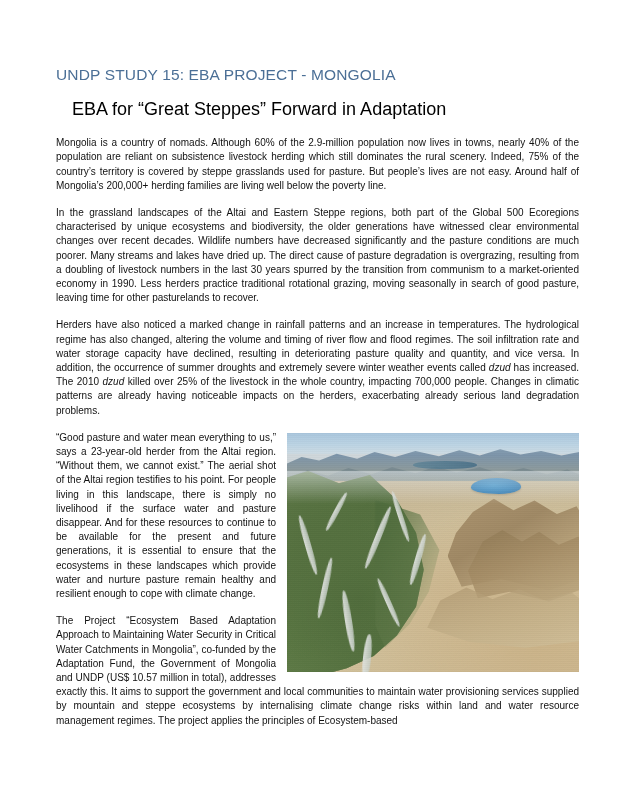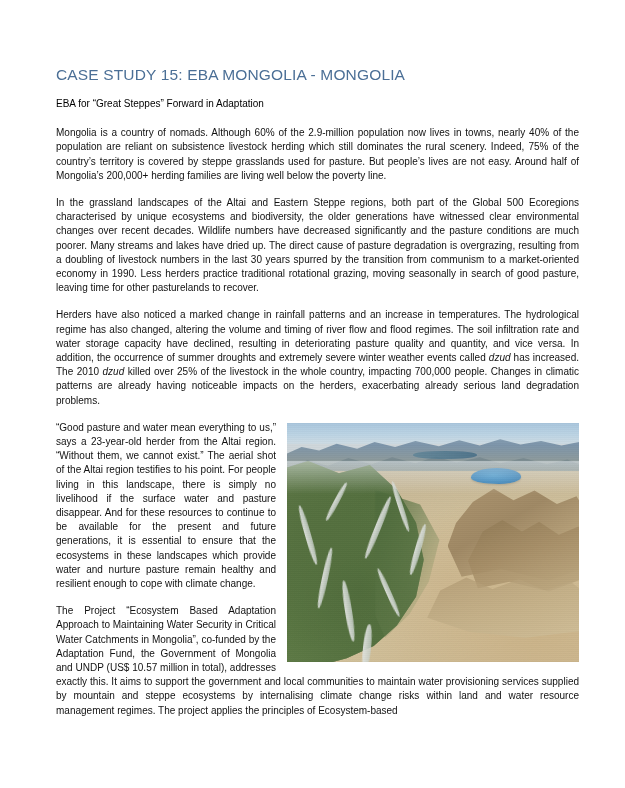--- a/index.html
+++ b/index.html
@@ -33,24 +33,24 @@
     font-family: "Liberation Sans", sans-serif;
     font-size: 15.5px;
     letter-spacing: 0.15px;
     color: #4b6f96;
     font-weight: 400;
     margin: 0 0 13px 0;
     line-height: 1.2;
   }
   .subtitle {
     font-family: "Liberation Sans", sans-serif;
-    font-size: 10px;
+    font-size: 18px;
     font-weight: 400;
     color: #000000;
-    margin: 0 0 16px 0;
+    margin: 0 0 16px 16px;
     line-height: 1.25;
   }
   p.body-par {
     font-family: "Liberation Sans", sans-serif;
     font-size: 10px;
     line-height: 14.2px;
     text-align: justify;
     margin: 0 0 13px 0;
     color: #111111;
     word-spacing: 0px;
@@ -177,21 +177,21 @@
   }
   i.term { font-style: italic; }
   .clearfix::after { content: ""; display: block; clear: both; }
 </style>
 </head>
 <body>
 
 <div class="page">
   <div class="content">
 
-    <h1 class="case-title">CASE STUDY 15:  EBA MONGOLIA - MONGOLIA</h1>
+    <h1 class="case-title">UNDP STUDY 15:  EBA PROJECT - MONGOLIA</h1>
 
     <h2 class="subtitle">EBA for “Great Steppes” Forward in Adaptation</h2>
 
     <p class="body-par">Mongolia is a country of nomads.  Although 60% of the 2.9-million population now lives in towns, nearly 40% of the population are reliant on subsistence livestock herding which still dominates the rural scenery.  Indeed, 75% of the country’s territory is covered by steppe grasslands used for pasture.  But people’s lives are not easy. Around half of Mongolia’s 200,000+ herding families are living well below the poverty line.</p>
 
     <p class="body-par">In the grassland landscapes of the Altai and Eastern Steppe regions, both part of the Global 500 Ecoregions characterised by unique ecosystems and biodiversity, the older generations have witnessed clear environmental changes over recent decades. Wildlife numbers have decreased significantly and the pasture conditions are much poorer. Many streams and lakes have dried up. The direct cause of pasture degradation is overgrazing, resulting from a doubling of livestock numbers in the last 30 years spurred by the transition from communism to a market-oriented economy in 1990. Less herders practice traditional rotational grazing, moving seasonally in search of good pasture, leaving time for other pasturelands to recover.</p>
 
     <p class="body-par"><span>Herders have also noticed a marked change in rainfall patterns and an increase in temperatures. The hydrological regime has also changed, altering the volume and timing of river flow and flood regimes. The soil infiltration rate and water storage capacity have declined, resulting in deteriorating pasture quality and quantity, and vice versa. In addition, the occurrence of summer droughts and extremely severe winter weather events called </span><i class="term">dzud</i><span> has increased. The 2010 </span><i class="term">dzud</i><span> killed over 25% of the livestock in the whole country, impacting 700,000 people. Changes in climatic patterns are already having noticeable impacts on the herders, exacerbating already serious land degradation problems.</span></p>
 
     <div class="photo-wrap">

